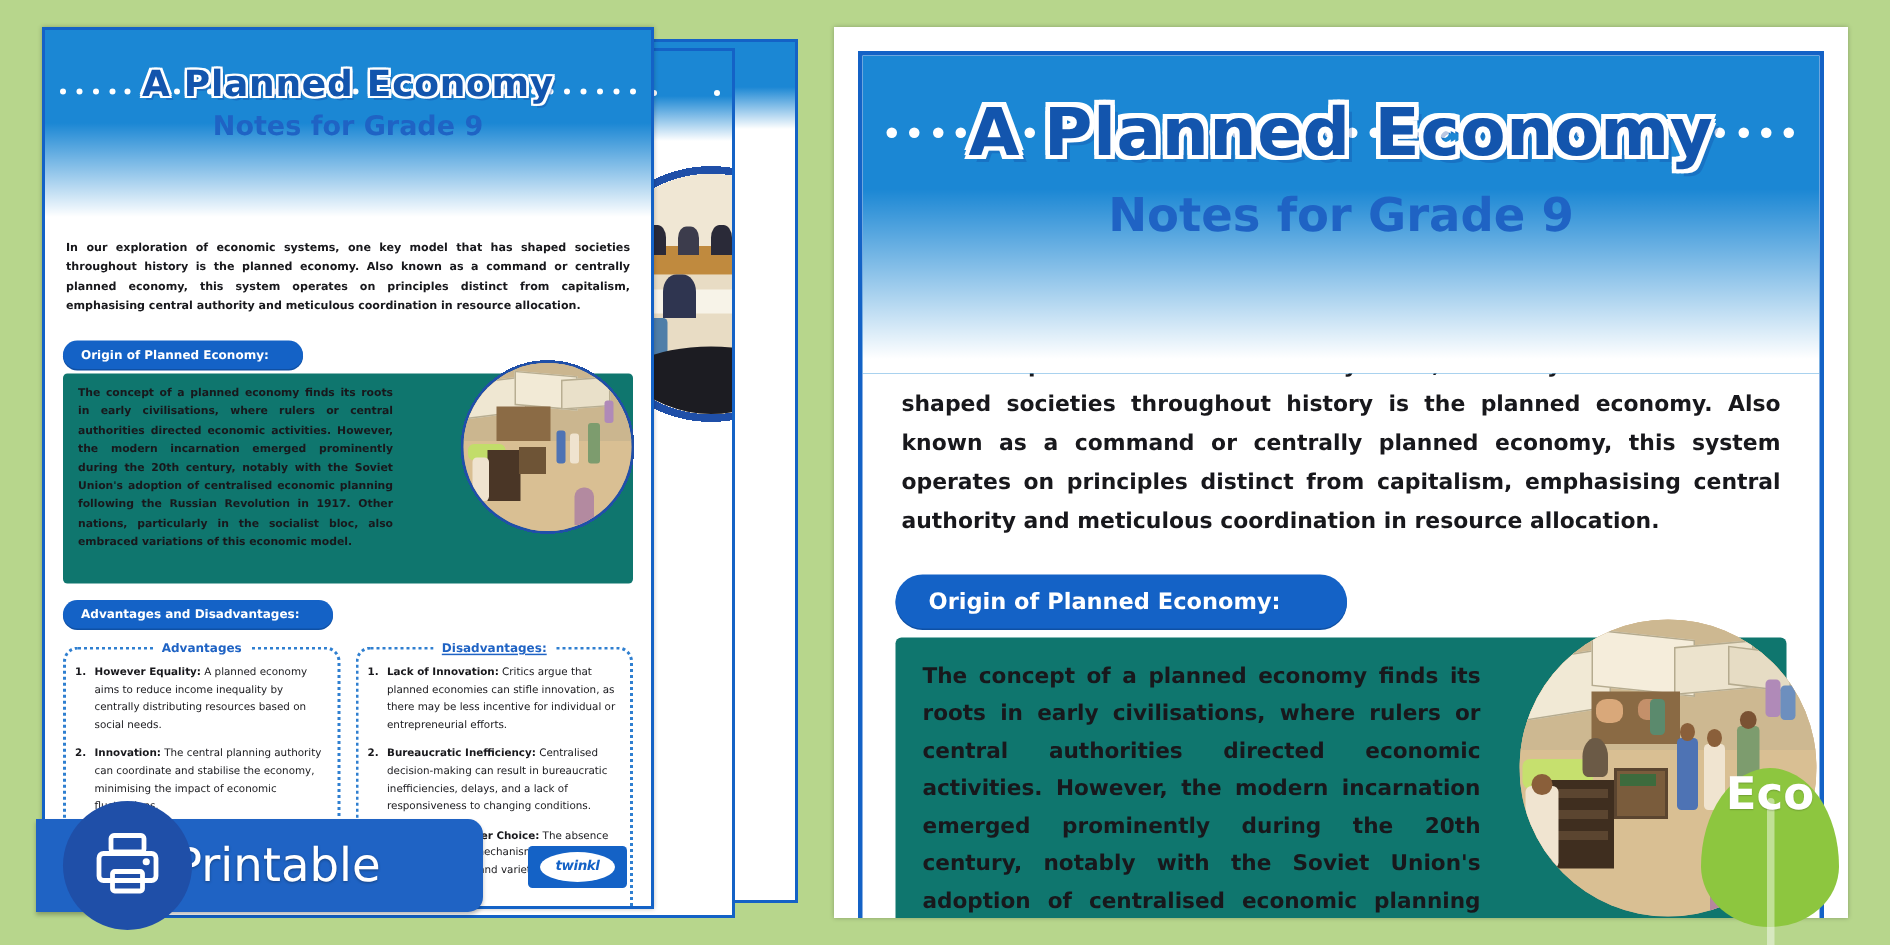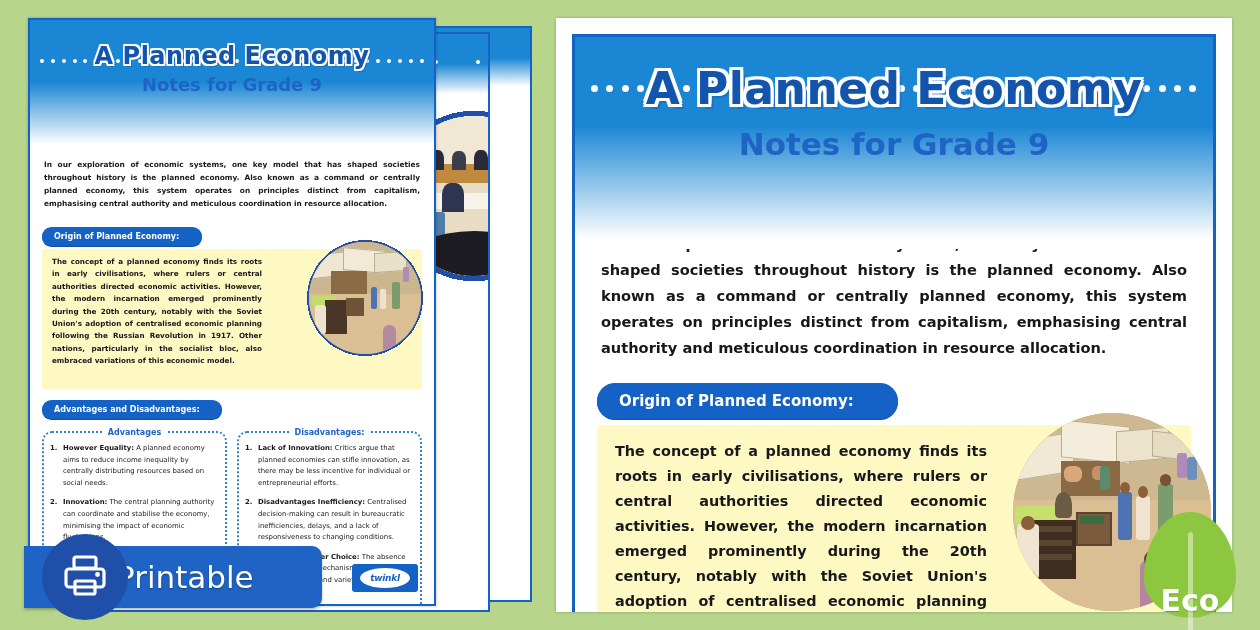--- a/index.html
+++ b/index.html
@@ -28,21 +28,21 @@
 
   
   .intro{color:#18181c;text-align:justify;}
 
   
   .pill{display:inline-block;background:#1462c6;color:#fff;font-weight:bold;
         border-radius:999px;box-shadow:0 1px 0 #0f50a4;}
   .pill-wrap{position:relative;}
 
   
-  .lightpanel{background:#fef9c3;position:relative;}
+  .lightpanel{background:#0f766e;position:relative;}
 
   
   .circle-ill{position:absolute;border-radius:50%;overflow:hidden;background:#cdb089;}
   .circle-dots{position:absolute;border-radius:50%;}
 
   
   .dbox{position:relative;border:2px dotted #2f7fd0;border-radius:10px;background:#fff;}
   .dbox-title{position:absolute;top:0;left:50%;transform:translate(-50%,-58%);
      background:#fff;color:#1f63c4;font-weight:bold;padding:0 6px;white-space:nowrap;}
   .olist{list-style:none;margin:0;padding:0;}
@@ -70,23 +70,23 @@
   #printable-badge .plabel{color:#fff;font-size:31px;font-weight:normal;margin-left:92px;
      text-shadow:0 1px 2px rgba(0,0,0,.35);font-family:"DejaVu Sans","Liberation Sans",sans-serif;}
   #printer-circle{position:absolute;left:18px;top:-12px;width:86px;height:86px;border-radius:50%;
      background:#1f4fa8;display:flex;align-items:center;justify-content:center;}
 
   #eco-badge{position:absolute;right:0;top:518px;height:78px;width:302px;z-index:40;}
   #eco-badge .bar{position:absolute;left:0;top:12px;width:302px;height:54px;
      background:#5d9e2f;border-radius:12px 0 0 12px;display:flex;align-items:center;}
   #eco-badge .inklabel{color:#fff;font-size:32px;margin-left:24px;
      text-shadow:0 1px 1px rgba(0,0,0,.25);}
-  #leaf{position:absolute;right:24px;top:-6px;width:92px;height:106px;
+  #leaf{position:absolute;right:34px;top:-6px;width:92px;height:106px;
      background:#8dc63f;border-radius:50% 50% 50% 50%/62% 62% 38% 38%;
-     display:flex;align-items:flex-end;justify-content:center;}
+     display:flex;align-items:flex-start;justify-content:center;}
   #leaf .ecolabel{color:#fff;font-size:30px;font-weight:bold;position:relative;z-index:3;
      text-shadow:0 1px 1px rgba(0,0,0,.2);}
   #leaf .stem{position:absolute;left:50%;top:20px;width:5px;height:108px;margin-left:-2px;
      background:rgba(255,255,255,.45);border-radius:3px;}
 </style>
 </head>
 <body>
 
 <div id="left-stack">
 
@@ -257,29 +257,29 @@
               <span class="txt"><b>Innovation:</b><span> The central planning authority can coordinate and stabilise the economy, minimising the impact of economic fluctuations.</span></span>
             </li>
             <li>
               <span class="num" style="width:13px;">3.</span>
               <span class="txt"><b>Fulfilment of Social Goals:</b><span> Central planning allows for the pursuit of specific social objectives, such as universal healthcare and education.</span></span>
             </li>
           </ol>
         </div>
 
         <div class="dbox" style="flex:1;height:222px;padding:10px 6px 0 6px;">
-          <span class="dbox-title" style="font-size:8px;">Disadvantages:</span>
+          <span class="dbox-title" style="font-size:8px;text-decoration:underline;">Disadvantages:</span>
           <ol class="olist" style="font-size:6.9px;line-height:11.6px;color:#18181c;">
             <li style="margin-bottom:8px;">
               <span class="num" style="width:13px;">1.</span>
               <span class="txt"><b>Lack of Innovation:</b><span> Critics argue that planned economies can stifle innovation, as there may be less incentive for individual or entrepreneurial efforts.</span></span>
             </li>
             <li style="margin-bottom:8px;">
               <span class="num" style="width:13px;">2.</span>
-              <span class="txt"><b>Disadvantages Inefficiency:</b><span> Centralised decision-making can result in bureaucratic inefficiencies, delays, and a lack of responsiveness to changing conditions.</span></span>
+              <span class="txt"><b>Bureaucratic Inefficiency:</b><span> Centralised decision-making can result in bureaucratic inefficiencies, delays, and a lack of responsiveness to changing conditions.</span></span>
             </li>
             <li>
               <span class="num" style="width:13px;">3.</span>
               <span class="txt"><b>Limited Consumer Choice:</b><span> The absence of a free-market mechanism may restrict consumer choice and variety in goods and services.</span></span>
             </li>
           </ol>
         </div>
       </div>
 
       <div class="twinkl" style="left:322px;top:544px;width:66px;height:28px;">

